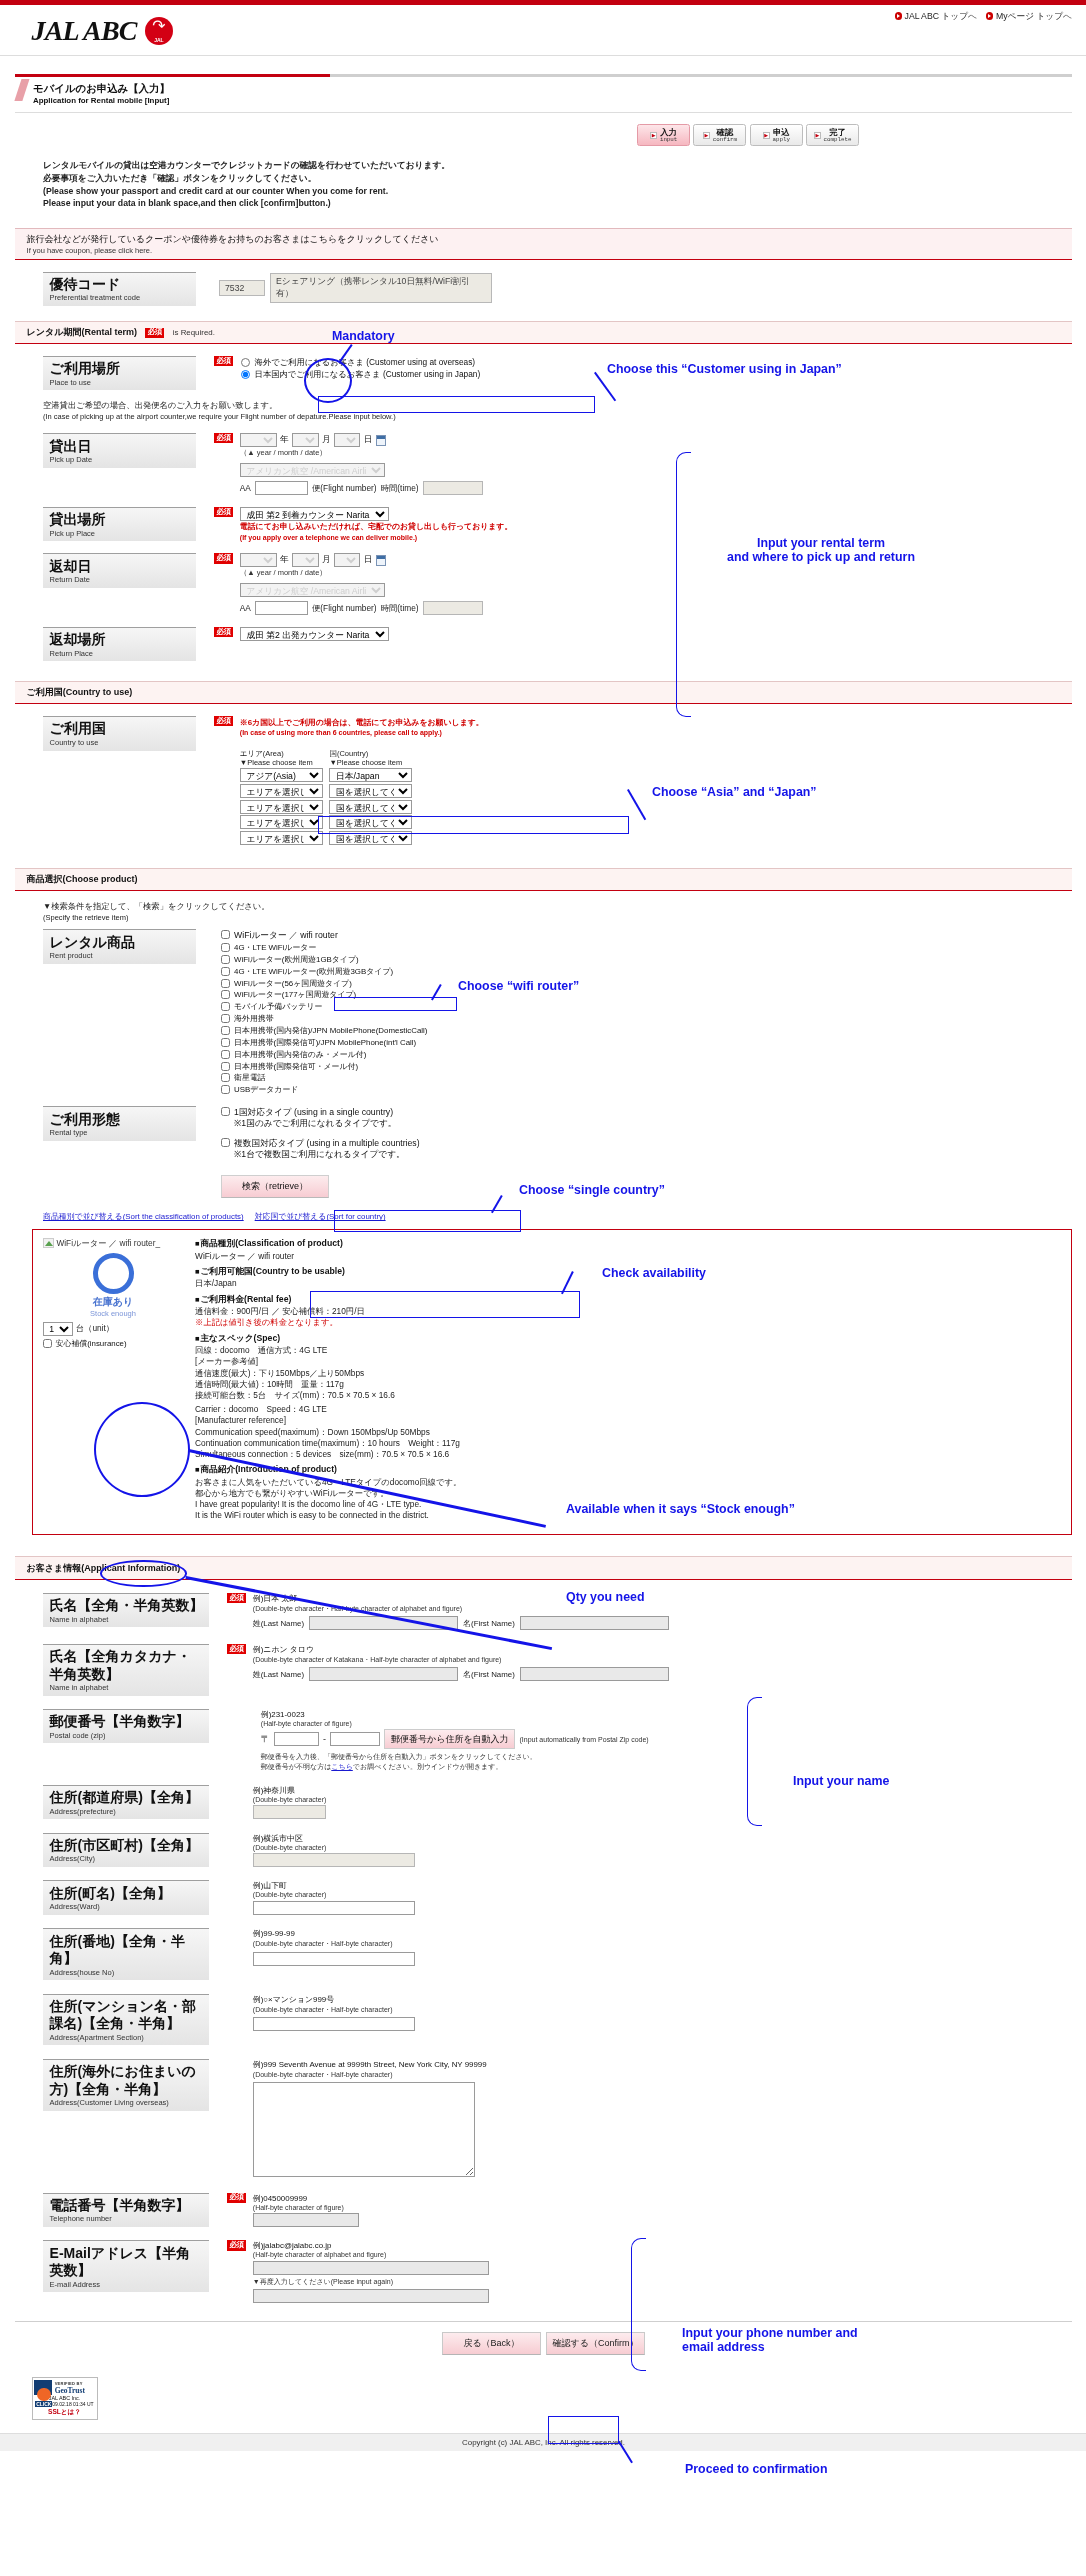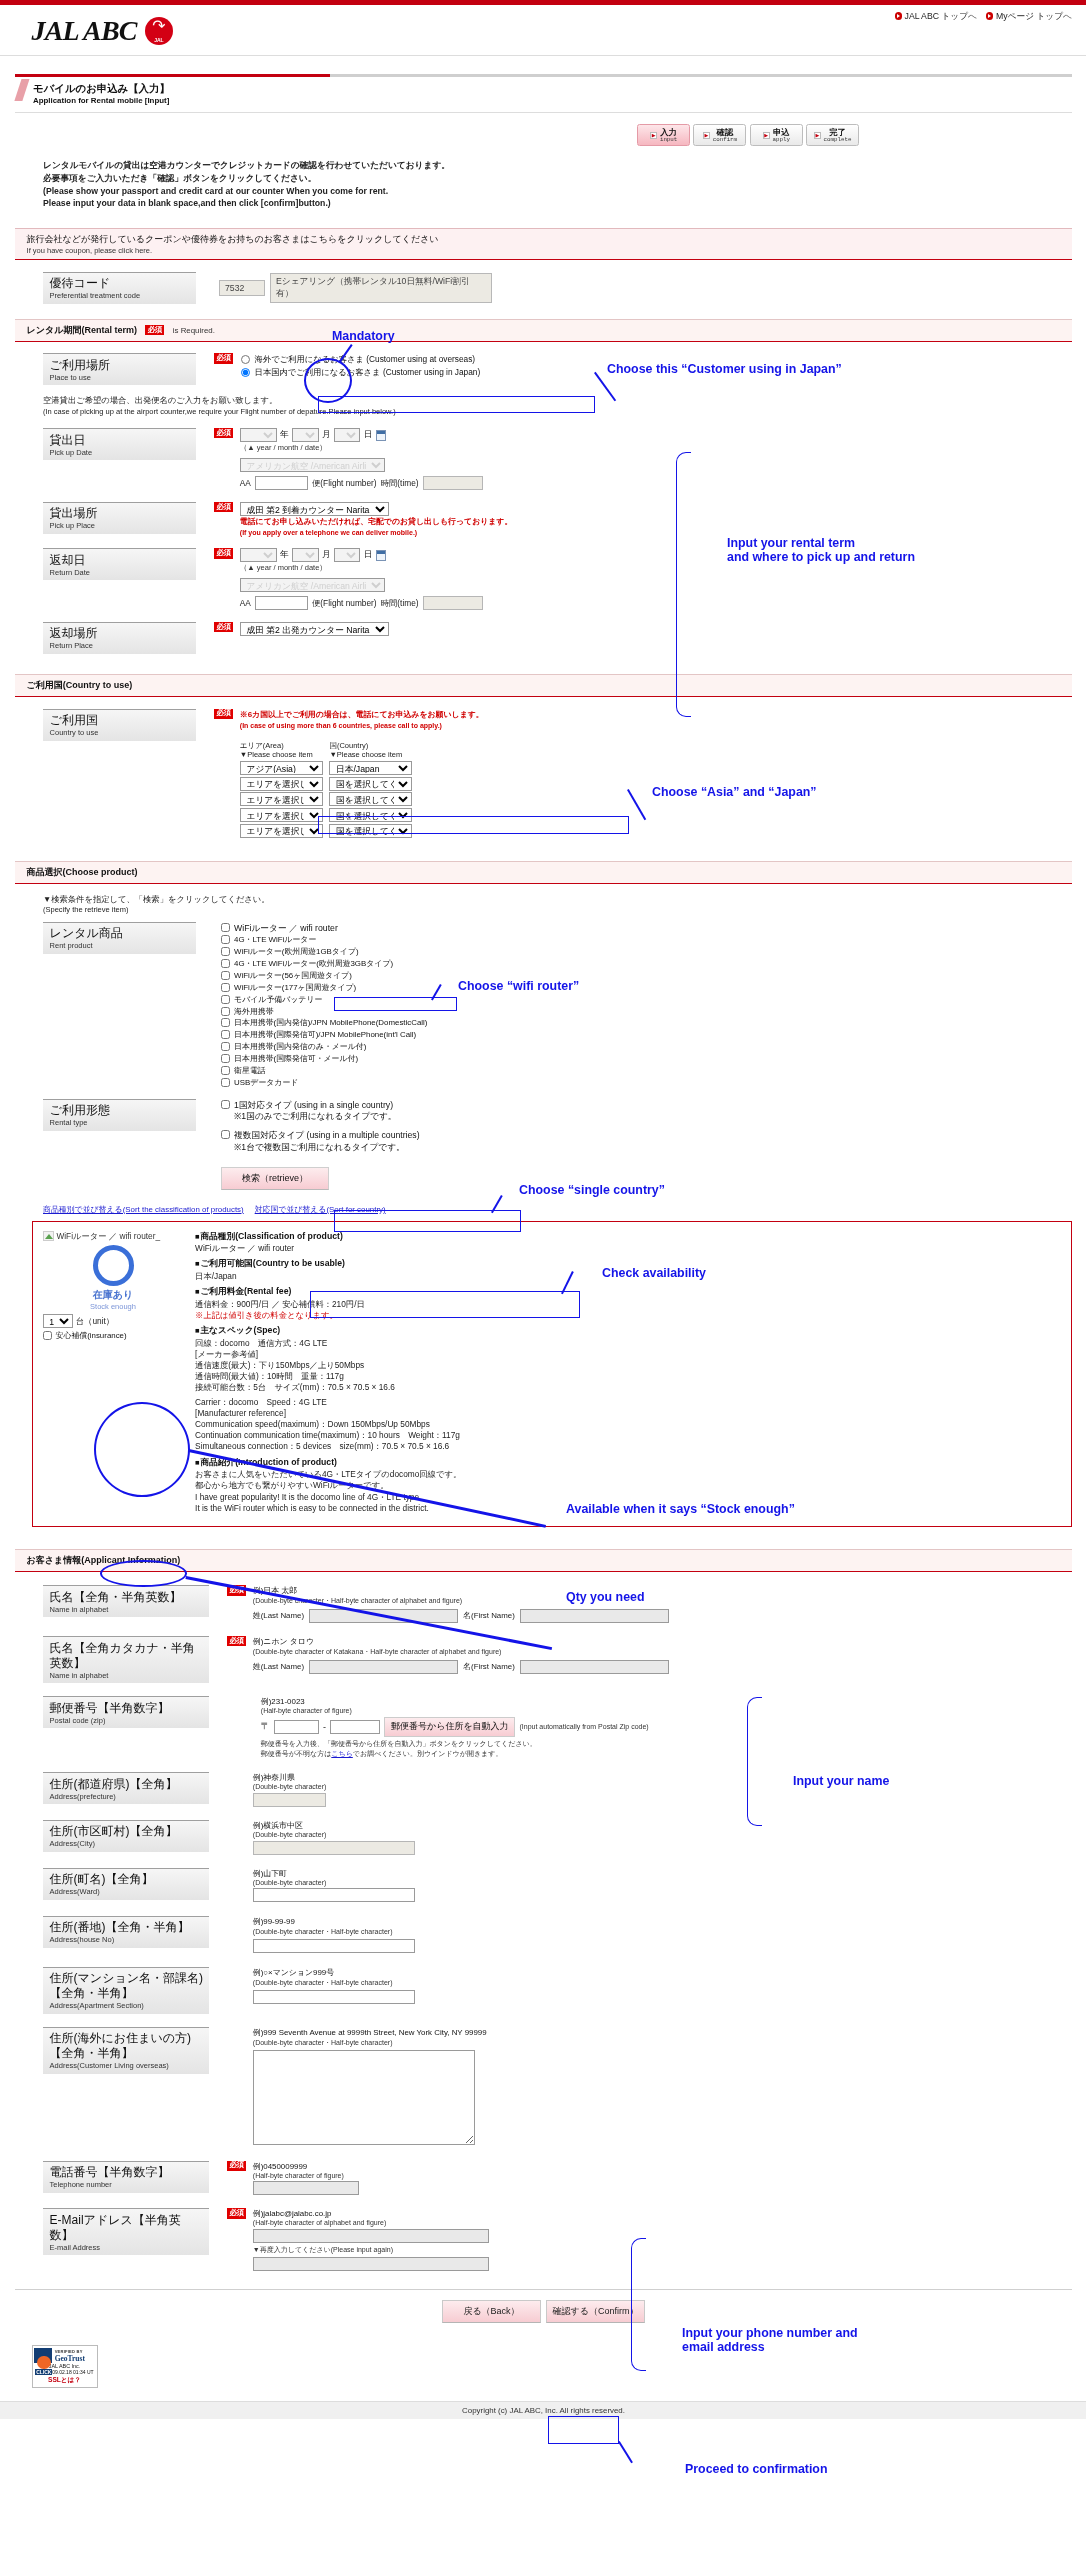--- a/index.html
+++ b/index.html
@@ -44,21 +44,21 @@
   .intro { margin:13.3px 0 0 43px; line-height:1.45; font-size:8.7px; }
   .intro .b { font-weight:bold; }
 
   
   .couponbar { margin:18px 15px 0 15px; background:#fdf1f2; border-top:0.8px solid #e2b9bd; border-bottom:1.7px solid #c30010; padding:4.1px 0 4.1px 11.6px; }
   .couponbar .l1 { font-size:9px; color:#111; }
   .couponbar .l2 { font-size:7.5px; color:#333; }
 
   .coderow { display:flex; align-items:flex-start; margin:11.6px 0 0 43px; }
   .labelcell { width:153px; background:linear-gradient(#f6f6f6,#e4e4e4); border-top:0.8px solid #9f9f9f; padding:3.3px 5px 3.3px 6.6px; line-height:1.25; }
-  .labelcell .jp { font-size:12px; color:#111; }
+  .labelcell .jp { font-size:14px; color:#111;font-weight:bold; }
   .labelcell .en { font-size:7.5px; color:#333; }
   .codevals { margin-left:23px; display:flex; gap:5px; align-items:center; padding-top:1.7px; }
   .rofield { border:0.8px solid #b8b8b8; background:#eceae3; padding:1.7px 5px; font-size:8.7px; color:#444; }
 
   
   .sect { margin:15px 15px 0 15px; background:#fdf3f2; border-top:0.8px solid #e3c5c5; border-bottom:1.7px solid #c30010; padding:4.1px 0 4.1px 11.6px; display:flex; align-items:center; gap:8.3px; }
   .sect .name { font-size:9px; font-weight:bold; color:#111; }
   .badge { display:inline-block; background:#e00000; color:#fff; font-size:7.5px; font-weight:bold; padding:0.8px 2.5px; line-height:1.15; letter-spacing:-0.4px; }
   .sect .req { font-size:7.9px; color:#333; }
 
@@ -734,21 +734,21 @@
     <div class="sealdate"><span class="c">CLICK</span><span>09.02.18 01:34 UT</span></div>
     <div class="sealssl">SSLとは？</div>
   </div>
 
   <div class="copyright">Copyright (c) JAL ABC, Inc. All rights reserved.</div>
 </div>
 
 <div id="anno-layer">
     <div class="anno" style="left: 332px; top: 329px;">Mandatory</div>
     <div class="anno" style="left: 607px; top: 362px;">Choose this “Customer using in Japan”</div>
-    <div class="anno" style="left: 727px; top: 536px;">Input your rental term
+    <div class="anno" style="left: 727px; top: 536px; text-align: center;">Input your rental term
 and where to pick up and return</div>
     <div class="anno" style="left: 652px; top: 785px;">Choose “Asia” and “Japan”</div>
     <div class="anno" style="left: 458px; top: 979px;">Choose “wifi router”</div>
     <div class="anno" style="left: 519px; top: 1183px;">Choose “single country”</div>
     <div class="anno" style="left: 602px; top: 1266px;">Check availability</div>
     <div class="anno" style="left: 566px; top: 1502px;">Available when it says “Stock enough”</div>
     <div class="anno" style="left: 566px; top: 1590px;">Qty you need</div>
     <div class="anno" style="left: 793px; top: 1774px;">Input your name</div>
     <div class="anno" style="left: 682px; top: 2326px;">Input your phone number and
 email address</div>

